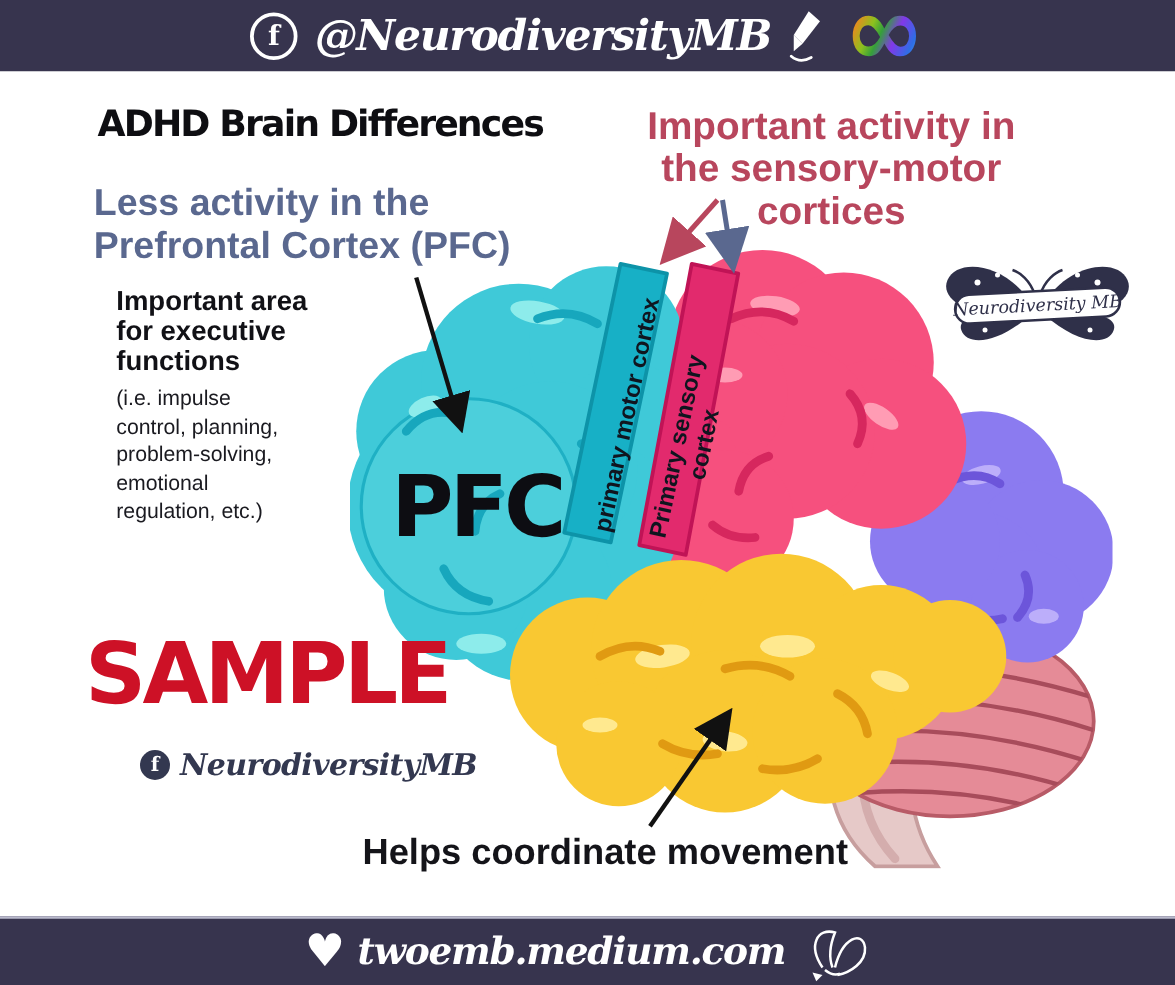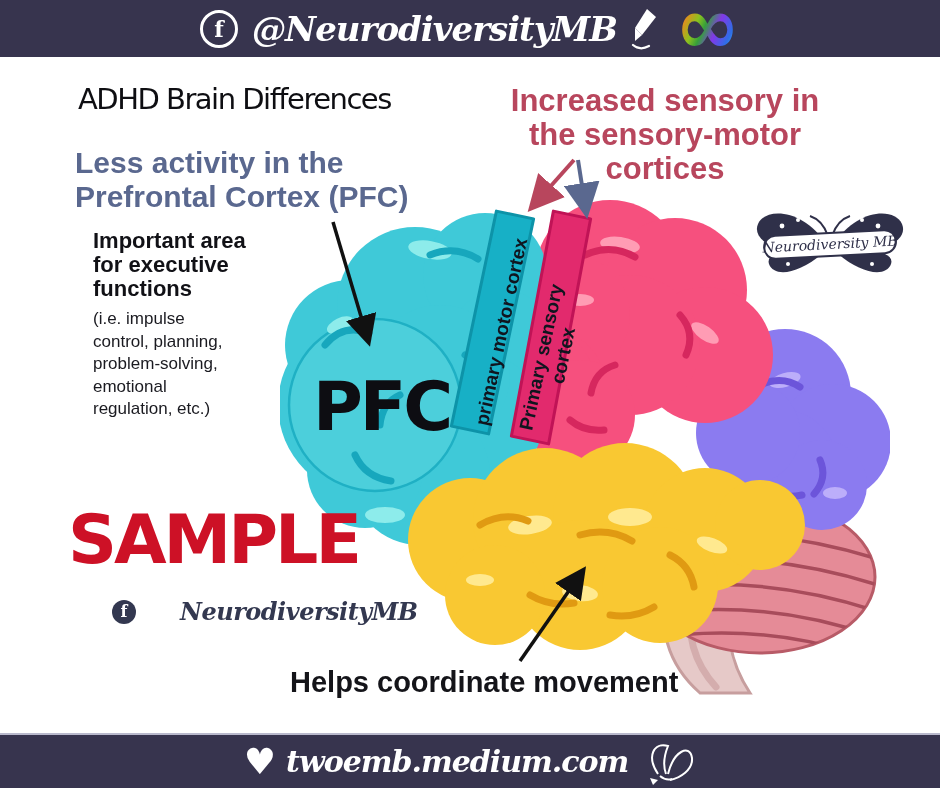--- a/index.html
+++ b/index.html
@@ -28,21 +28,21 @@
     font-family:"DejaVu Sans",sans-serif;font-weight:bold;font-size:78px;line-height:50px;
     background:linear-gradient(115deg,#e23a2e 0%,#f2851e 18%,#8bc11f 36%,#35a03a 47%,#8238e8 62%,#2e6ee6 80%,#58c4ee 100%);
     -webkit-background-clip:text;background-clip:text;color:transparent;
     transform:translateY(-3px);
   }
   .heart{color:#fff;font-size:36px;line-height:1;font-family:"DejaVu Sans",sans-serif;}
   .site{color:#fff;font-size:30px;letter-spacing:-1px;}
   
   .abs{position:absolute;}
   .title{
-    left:78px;top:82px;font-family:"DejaVu Sans",sans-serif;font-weight:normal;
+    left:78px;top:82px;font-family:"DejaVu Sans",sans-serif;font-weight:bold;
     font-size:29px;letter-spacing:-1.5px;color:#0e0e12;z-index:6;
   }
   .inc-head{
     left:485px;top:84px;width:360px;text-align:center;color:#b8465d;
     font-weight:bold;font-size:31px;line-height:34px;z-index:6;
   }
   .less-head{
     left:75px;top:146px;width:392px;color:#5a688f;
     font-weight:bold;font-size:30px;line-height:34px;z-index:6;
   }
@@ -62,21 +62,21 @@
     font-size:68px;letter-spacing:-3px;color:#cd1126;z-index:6;
   }
   .fb-row{
     left:112px;top:597px;display:flex;align-items:center;gap:8px;z-index:6;
   }
   .fb-dot{
     width:24px;height:24px;border-radius:50%;background:#333850;color:#fff;
     display:flex;align-items:center;justify-content:center;
     font-family:"DejaVu Serif",serif;font-weight:bold;font-size:16px;line-height:1;
   }
-  .fb-name{color:#333850;font-size:24px;letter-spacing:-0.5px;margin-left:36px;}
+  .fb-name{color:#333850;font-size:24px;letter-spacing:-0.5px;}
   .vermis-head{
     left:288px;top:588px;width:344px;text-align:center;color:#b8465d;
     font-weight:bold;font-size:32px;line-height:36px;z-index:6;
   }
   .vermis-note{
     left:290px;top:666px;width:446px;color:#141419;
     font-weight:600;font-size:29px;z-index:6;
   }
   .brain-svg{left:280px;top:195px;z-index:2;}
   .arrow-svg{left:0;top:0;z-index:5;pointer-events:none;}
@@ -97,21 +97,21 @@
       <polygon points="16,2 25,10 11,28 4,21" fill="#ffffff"></polygon>
       <polygon points="11,28 4,21 4,34" fill="#ffffff"></polygon>
       <path d="M2,38 q7,6 16,1" stroke="#ffffff" stroke-width="2.2" fill="none" stroke-linecap="round"></path>
     </svg>
     <div class="infinity">∞</div>
   </div>
 
   <div class="abs title">ADHD Brain Differences</div>
 
   <div class="abs inc-head">
-    <div>Increased sensory in</div>
+    <div>Important activity in</div>
     <div>the sensory-motor</div>
     <div>cortices</div>
   </div>
 
   <div class="abs less-head">
     <div>Less activity in the</div>
     <div>Prefrontal Cortex (PFC)</div>
   </div>
 
   <div class="abs exec-bold">

